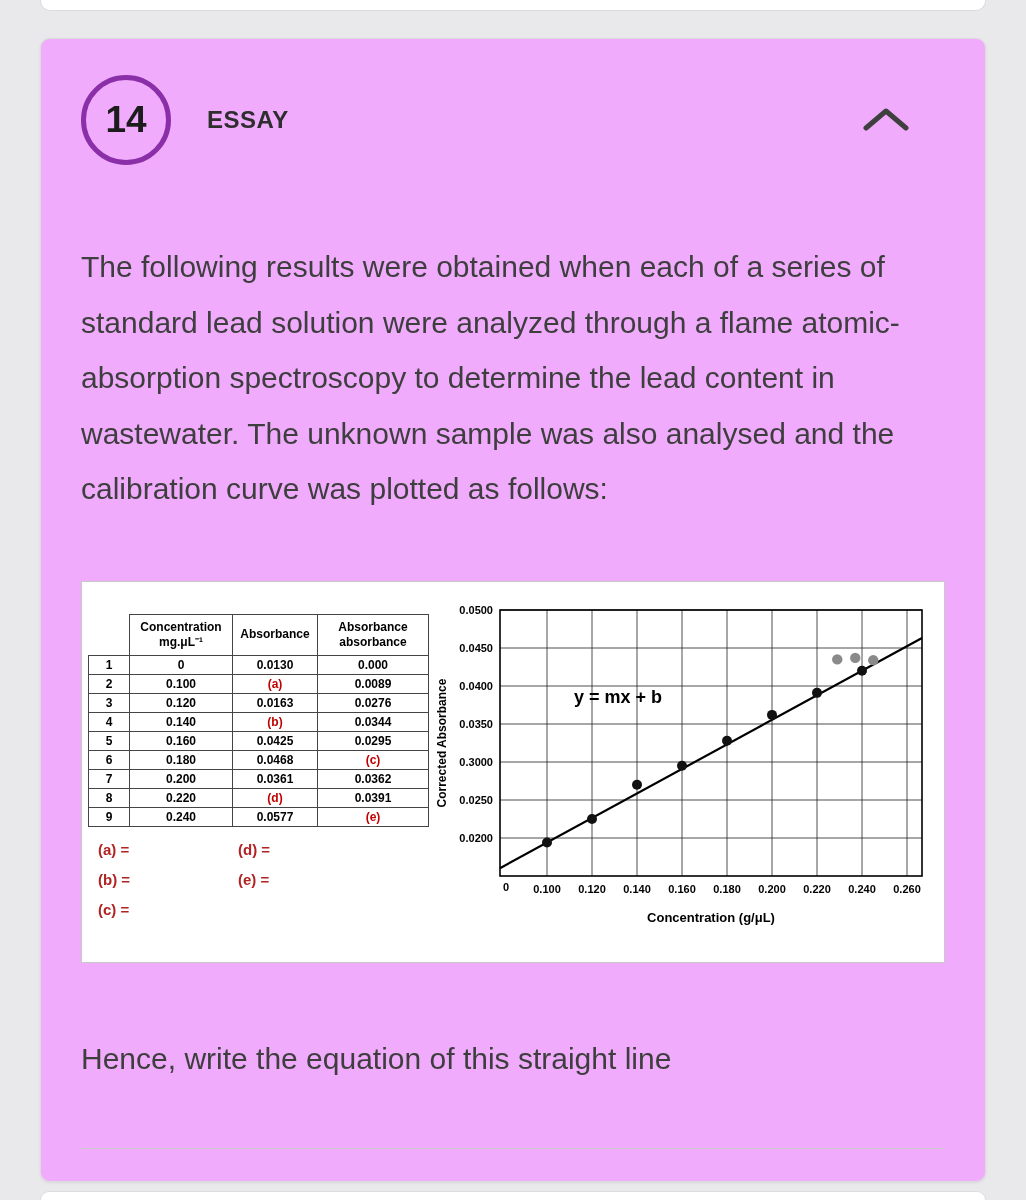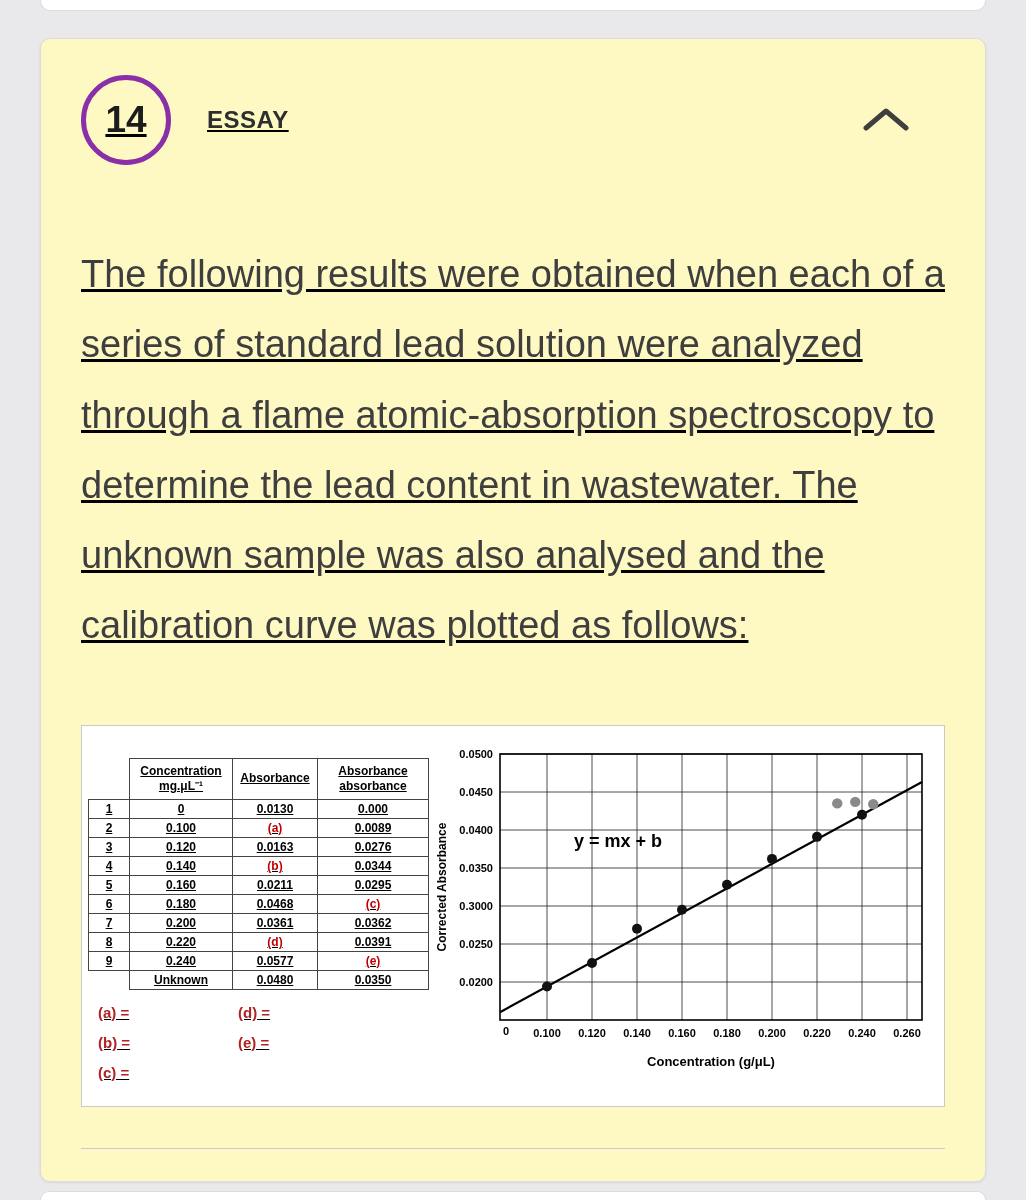--- a/index.html
+++ b/index.html
@@ -15,47 +15,47 @@
     background: #ffffff; border-radius: 0 0 10px 10px;
     border: 1px solid #dcdcde; border-top: none;
   }
   .next-edge {
     position: absolute; bottom: 0; left: 40px; right: 40px; height: 8px;
     background: #ffffff; border-radius: 10px 10px 0 0;
     border: 1px solid #dcdcde; border-bottom: none;
   }
   .card {
     position: absolute; top: 38px; left: 40px; right: 40px; height: 1144px;
-    background: #fef9c3;
+    background: #f0abfc;
     border: 1px solid #dcdcde;
     border-radius: 10px;
     box-shadow: 0 1px 3px rgba(0,0,0,0.07);
     box-sizing: border-box;
     padding: 36px 40px 16px 40px;
-    display: flex; flex-direction: column; text-decoration: underline;
+    display: flex; flex-direction: column;
   }
   .q-header { display: flex; align-items: center; }
   .q-badge {
     width: 80px; height: 80px; border-radius: 50%;
     border: 5px solid #8b2fa8;
     display: flex; align-items: center; justify-content: center;
     color: #1c1c1c; font-size: 37px; font-weight: bold;
     flex: 0 0 auto;
   }
   .q-type {
     margin-left: 36px;
     font-size: 24px; font-weight: bold; color: #2e2e2e; letter-spacing: 0.5px;
   }
   .collapse-btn {
     margin-left: auto; margin-right: 30px;
     background: none; border: none; padding: 6px; cursor: pointer;
   }
   .q-text {
     margin: 74px 0 0 0;
-    font-size: 38px; line-height: 1.85; color: #3e3e3e;
+    font-size: 30px; line-height: 1.85; color: #3e3e3e;
   }
   .q-text.closing { margin-top: 68px; }
   .figure {
     margin-top: 64px;
     height: 382px;
     border: 1px solid #c9c9cb;
     background: #ffffff;
     display: flex;
     box-sizing: border-box;
     overflow: hidden;
@@ -147,21 +147,21 @@
             </tr>
             <tr>
               <td>4</td>
               <td>0.140</td>
               <td class="red">(b)</td>
               <td>0.0344</td>
             </tr>
             <tr>
               <td>5</td>
               <td>0.160</td>
-              <td>0.0211</td>
+              <td>0.0425</td>
               <td>0.0295</td>
             </tr>
             <tr>
               <td>6</td>
               <td>0.180</td>
               <td>0.0468</td>
               <td class="red">(c)</td>
             </tr>
             <tr>
               <td>7</td>
@@ -173,26 +173,20 @@
               <td>8</td>
               <td>0.220</td>
               <td class="red">(d)</td>
               <td>0.0391</td>
             </tr>
             <tr>
               <td>9</td>
               <td>0.240</td>
               <td>0.0577</td>
               <td class="red">(e)</td>
-            </tr>
-            <tr>
-              <td class="ghost"></td>
-              <td>Unknown</td>
-              <td>0.0480</td>
-              <td>0.0350</td>
             </tr>
           </tbody>
       </table>
       <div class="blanks">
         <div class="blanks-col left">
             <div>(a) =</div>
             <div>(b) =</div>
             <div>(c) =</div>
           </div>
         <div class="blanks-col">
@@ -250,17 +244,18 @@
           <circle cx="421.24999999999994" cy="65.88" r="5.2" fill="#8a8a8a"></circle>
           <circle cx="439.24999999999994" cy="68.15999999999997" r="5.2" fill="#8a8a8a"></circle>
           <text x="140" y="110.71999999999997" class="annot">y = mx + b</text>
           <text x="69" y="299" class="tick">0</text>
           <text x="277" y="330" text-anchor="middle" class="axis-title">Concentration  (g/μL)</text>
           <text x="12" y="151" text-anchor="middle" class="axis-title-y" transform="rotate(-90 12 151)">Corrected Absorbance</text>
         </svg>
     </div>
   </div>
 
+  <p class="q-text closing">Hence, write the equation of this straight line</p>
 
   <div class="divider"></div>
 </div>
 
 <div class="next-edge"></div>
 
 </body></html>

